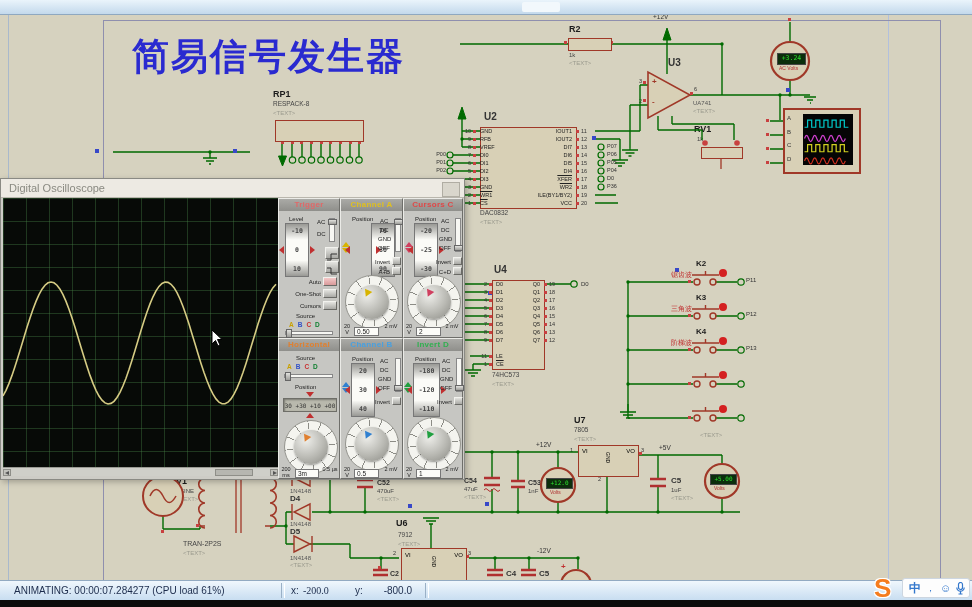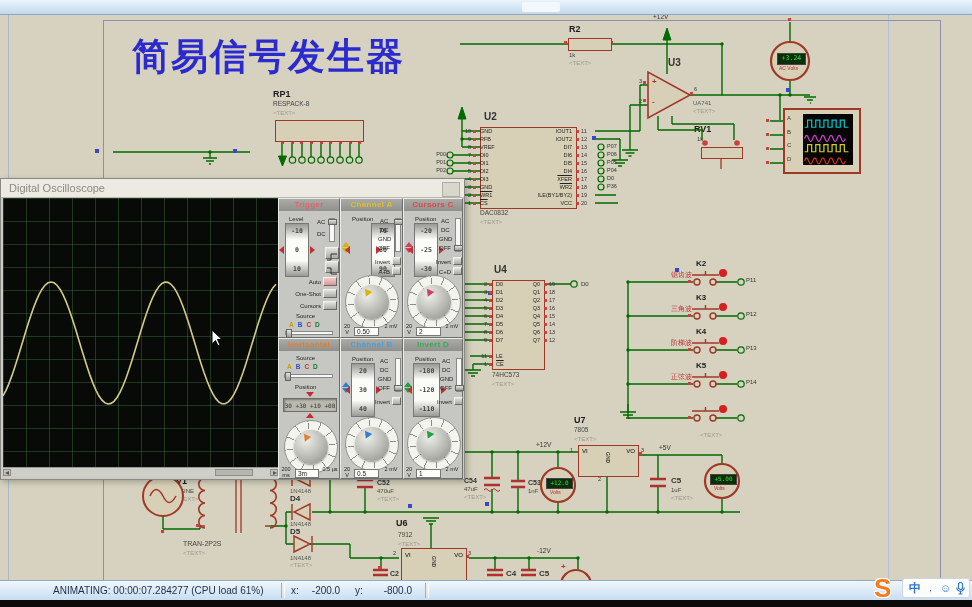--- a/index.html
+++ b/index.html
@@ -646,25 +646,20 @@
       <div class="krow">
     <span class="kref">K3</span>
     <span class="kwave">三角波</span>
     <span class="knet">P12</span>
   </div>
       <div class="krow">
     <span class="kref">K4</span>
     <span class="kwave">阶梯波</span>
     <span class="knet">P13</span>
   </div>
-      <div class="krow">
-    <span class="kref">K5</span>
-    <span class="kwave">正弦波</span>
-    <span class="knet">P14</span>
-  </div>
     </div>
 <div class="t gray" style="left:700px;top:432px;font-size:6px;">&lt;TEXT&gt;</div>
 
 <div class="t ref" style="left:176px;top:477px;">V1</div>
 <div class="t" style="left:176px;top:488px;font-size:6px;color:#444;">VSINE</div>
 <div class="t gray" style="left:176px;top:496px;font-size:6px;">&lt;TEXT&gt;</div>
 <div class="t" style="left:183px;top:540px;font-size:7px;color:#444;">TRAN-2P2S</div>
 <div class="t gray" style="left:183px;top:550px;font-size:6px;">&lt;TEXT&gt;</div>
 <div class="t" style="left:290px;top:488px;font-size:6px;color:#555;">1N4148</div>
 <div class="t" style="left:290px;top:495px;font-size:8px;font-weight:bold;">D4</div>
@@ -929,24 +924,24 @@
   </div>
 </div>
 
 <div id="cursor">
   <svg width="12" height="18">
         <polygon points="1,1 1,15 4.5,11.5 7,17 9,16 6.5,10.5 11,10.5" fill="#fff" stroke="#000" stroke-width="1"></polygon>
       </svg>
 </div>
 
 <div id="statusbar">
-  <span class="abs" style="left:14px;top:4px;margin-left:39px;">ANIMATING: 00:00:07.284277 (CPU load 61%)</span>
+  <span class="abs" style="left:14px;top:4px;">ANIMATING: 00:00:07.284277 (CPU load 61%)</span>
   <div class="groove" style="left:281px;"></div>
   <span class="abs" style="left:291px;top:4px;">x:</span>
-  <span class="abs" style="left:303px;top:4px;width:46px;text-align:center;">-200.0</span>
+  <span class="abs" style="left:303px;top:4px;width:46px;text-align:left;font-family:Liberation Serif, serif;">-200.0</span>
   <span class="abs" style="left:355px;top:4px;">y:</span>
   <span class="abs" style="left:366px;top:4px;width:46px;text-align:right;">-800.0</span>
   <div class="groove" style="left:425px;"></div>
 </div>
 <div id="blackstrip"></div>
 
 <div id="ime">
   <div id="ime-pill">
     <span style="font-weight:bold;font-size:12px;color:#3377cc;">中</span>
     <span style="font-size:9px;color:#3377cc;">，</span>

